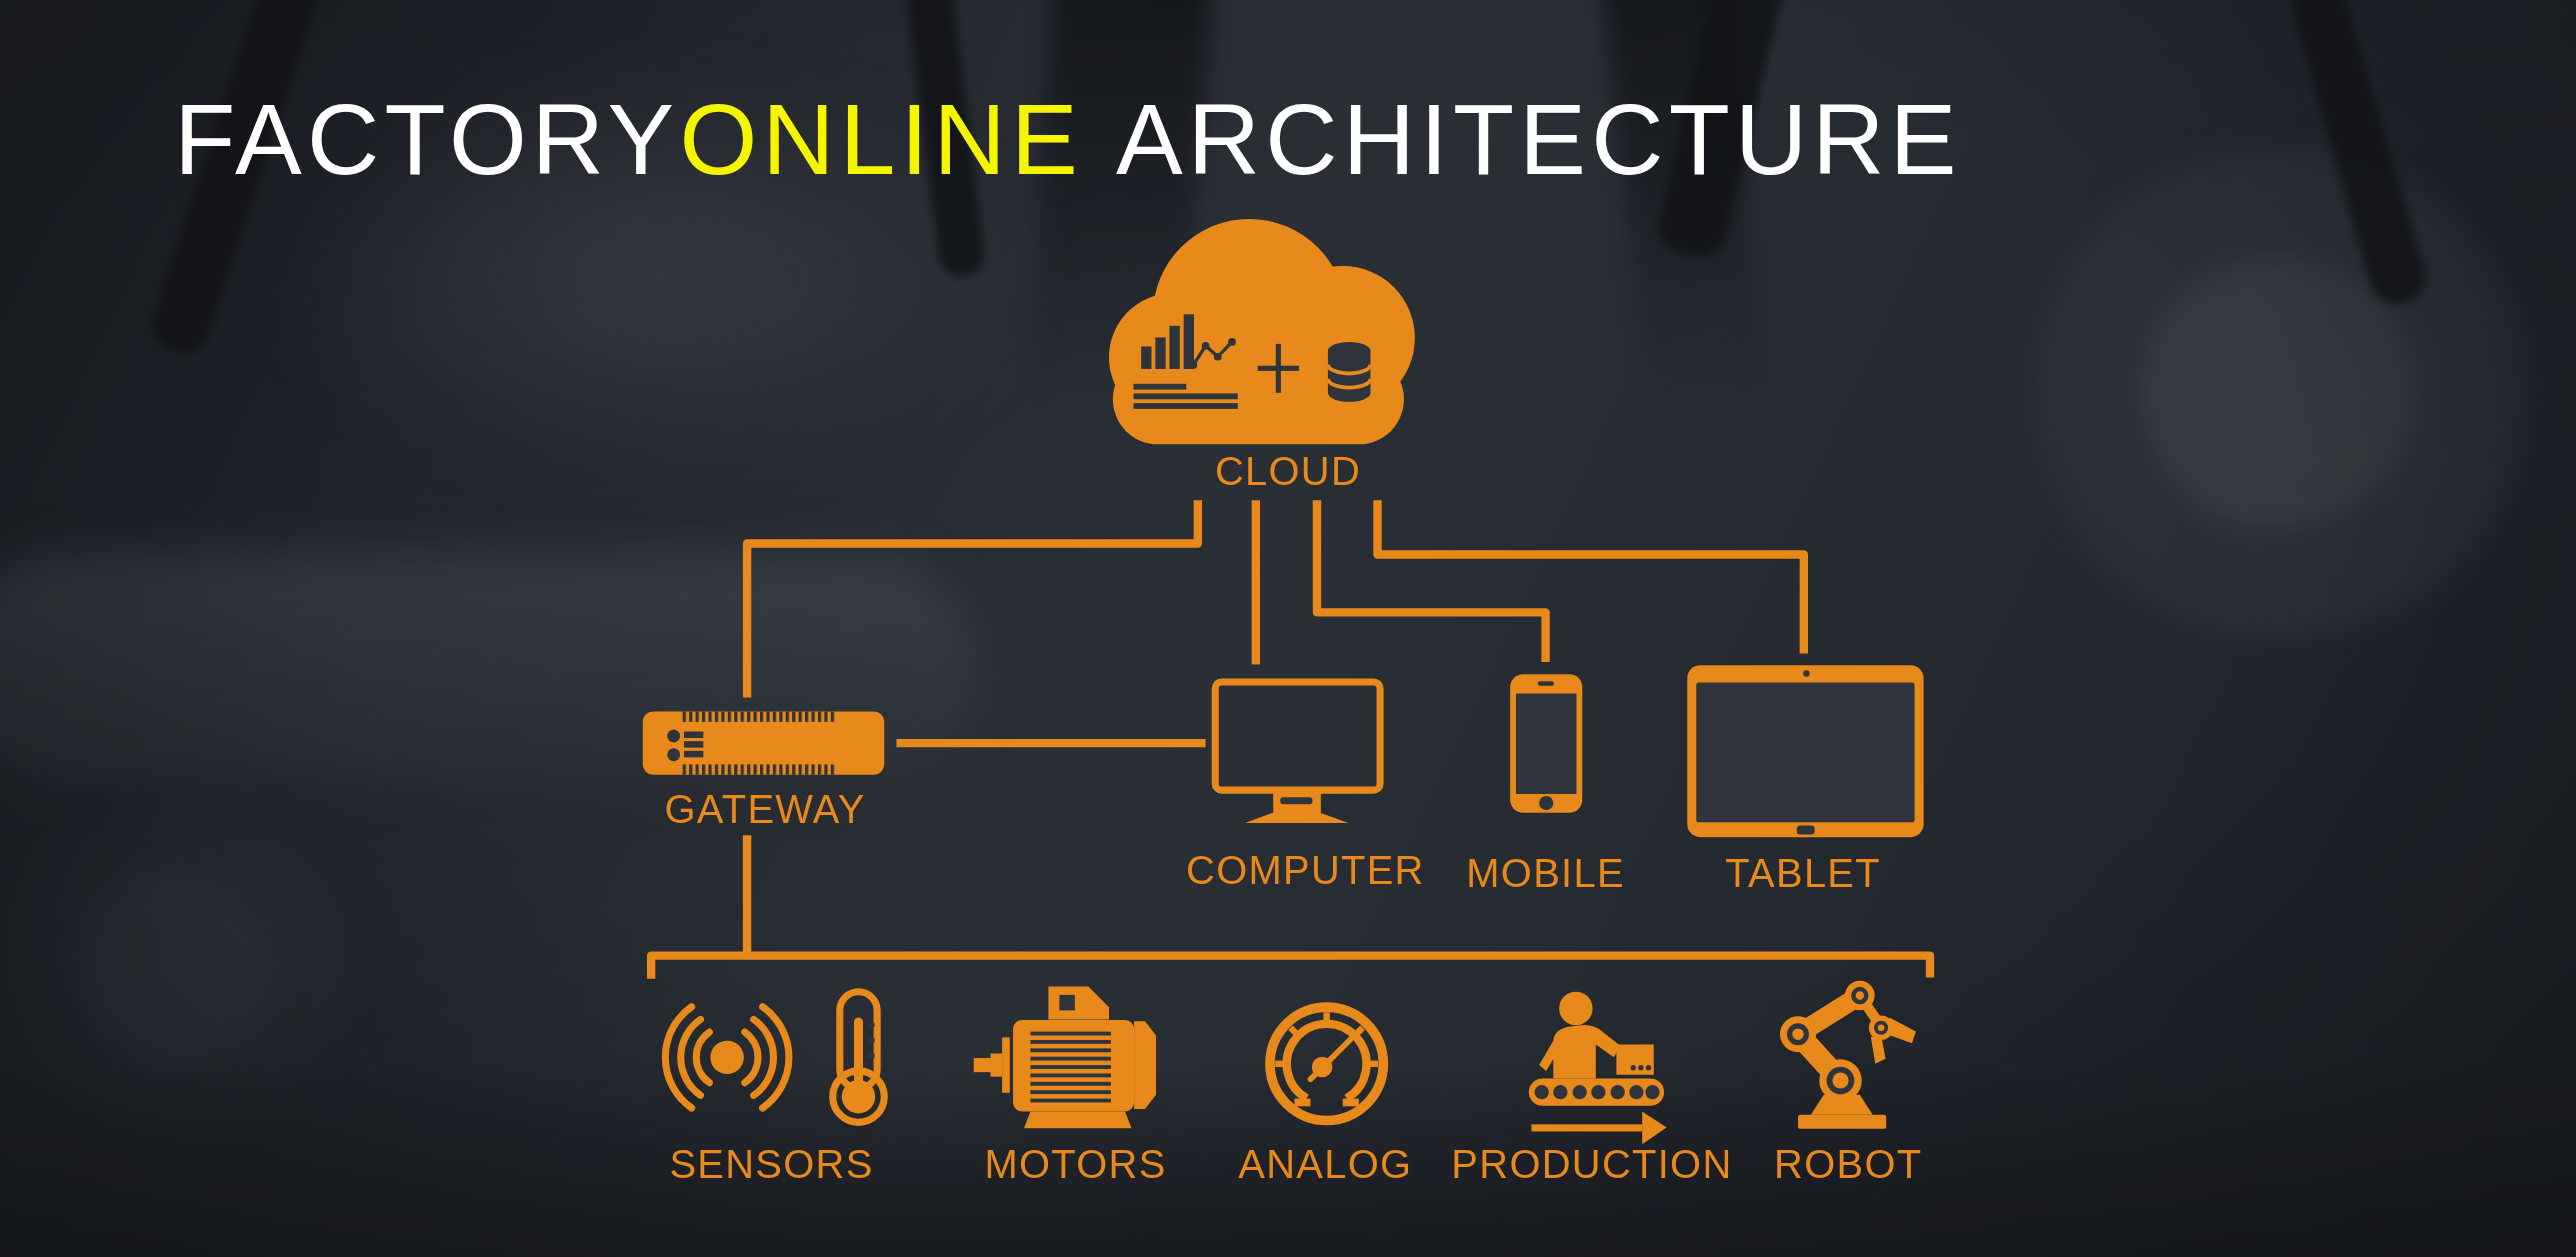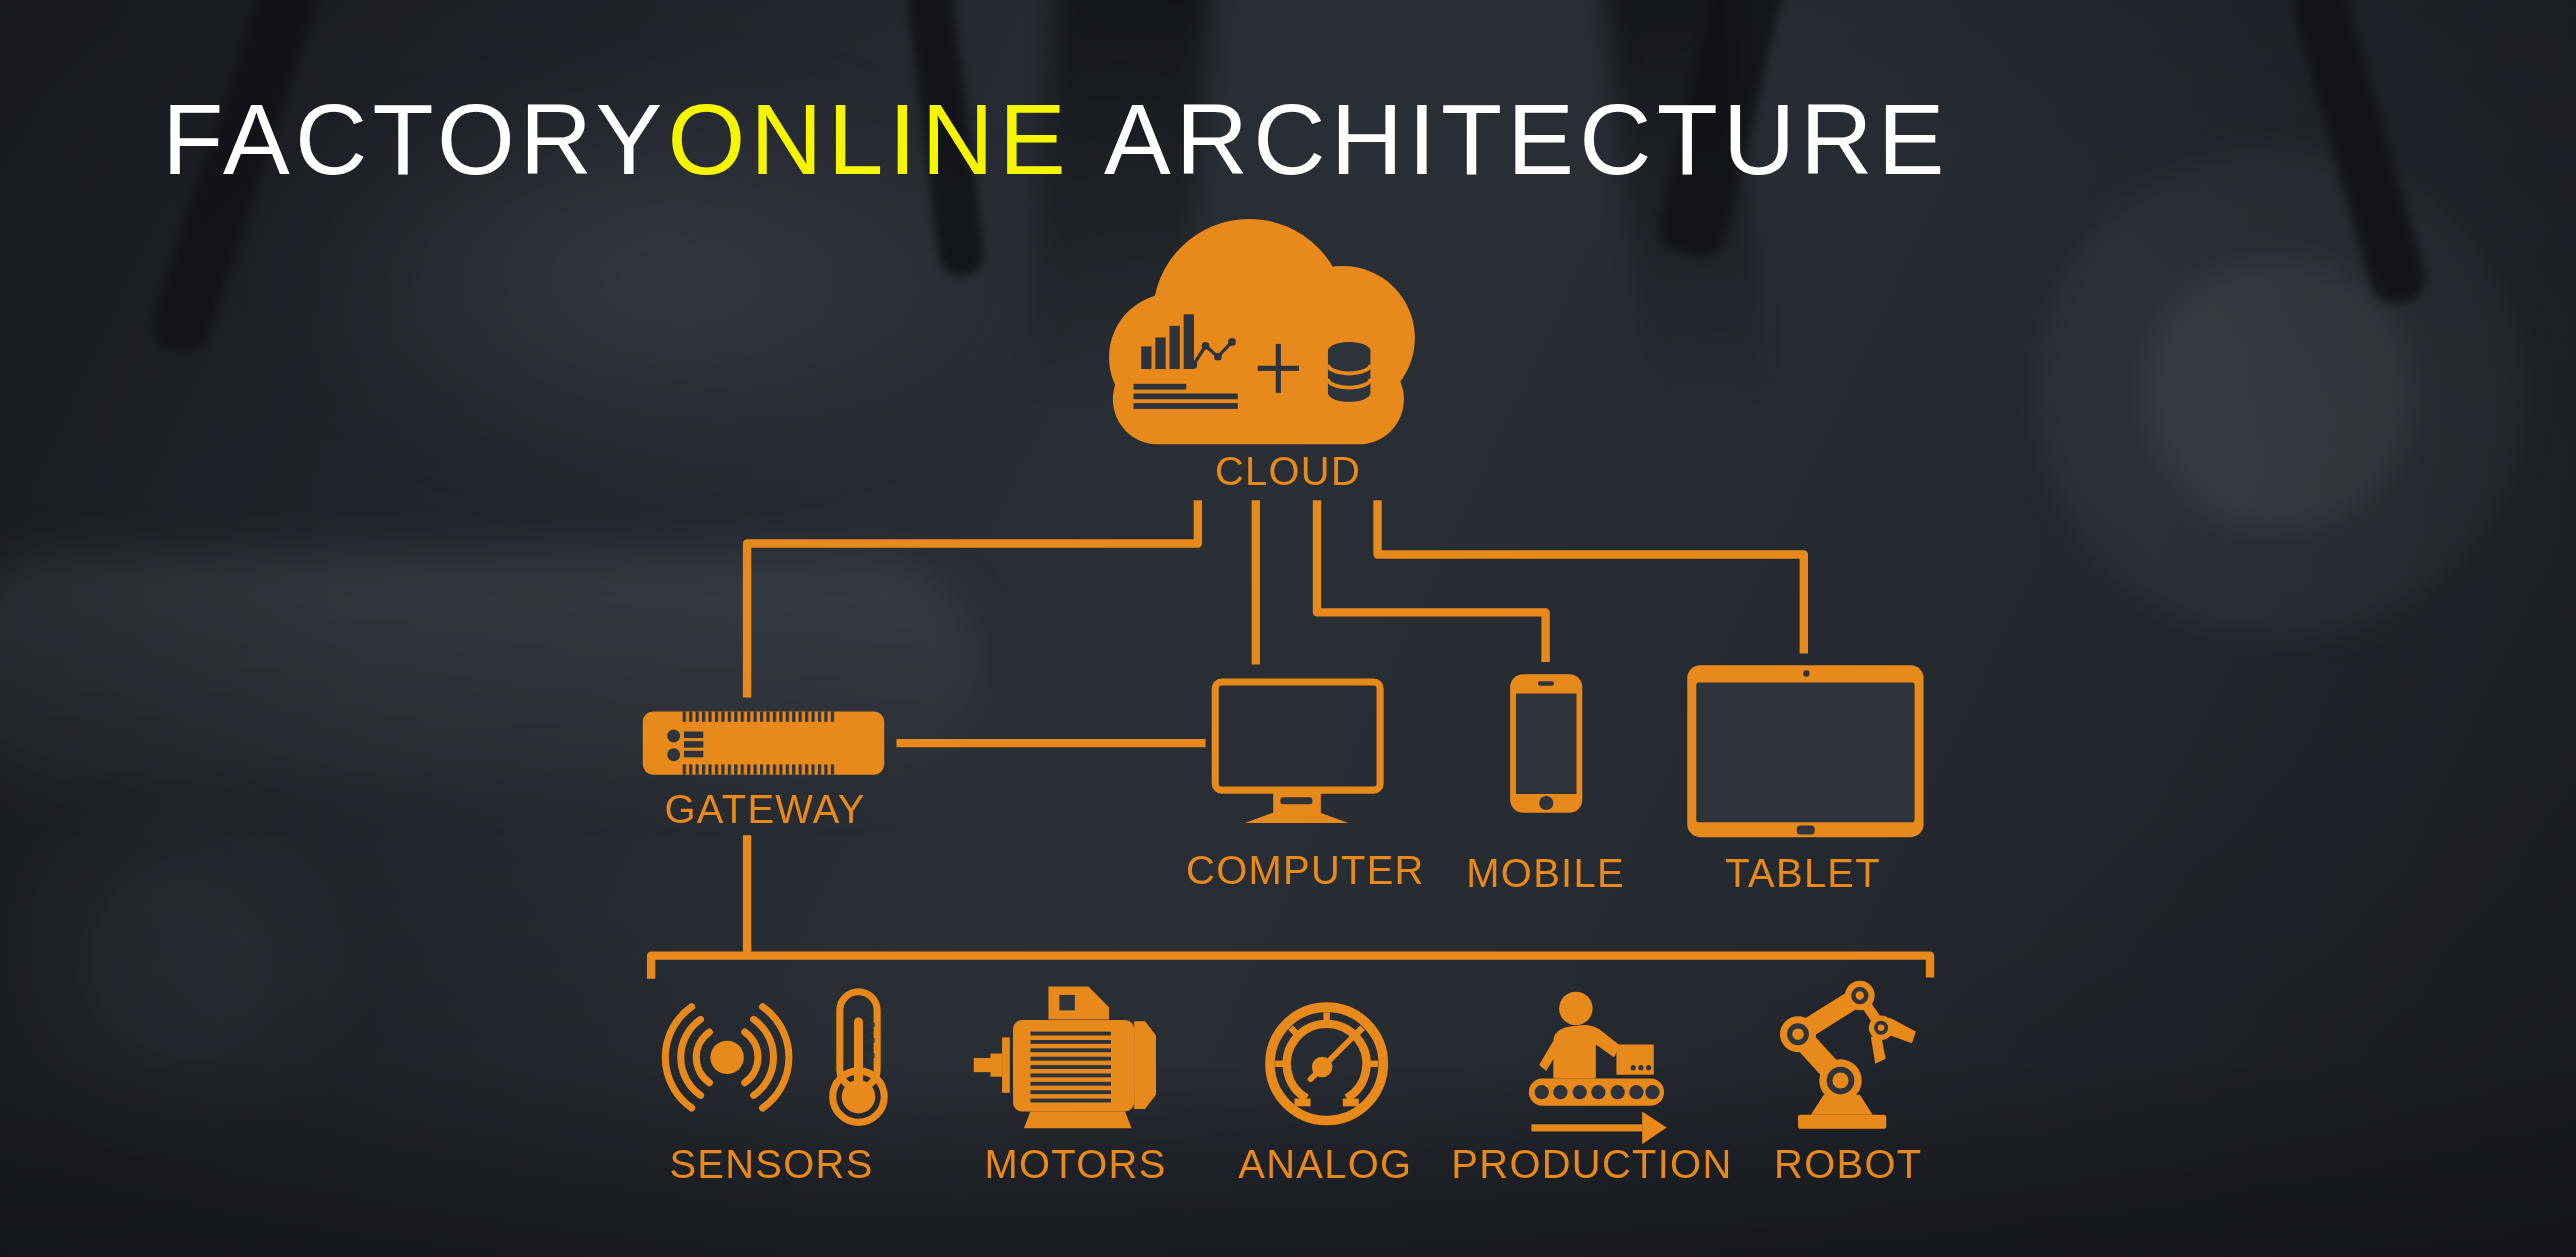--- a/index.html
+++ b/index.html
@@ -25,21 +25,21 @@
   .k2{top:-58px;left:921px;width:45px;height:335px;transform:rotate(-7deg);}
   .k3{top:-45px;left:1687px;width:68px;height:303px;transform:rotate(13deg);}
   .k4{top:-26px;left:2331px;width:55px;height:335px;transform:rotate(-16deg);}
   .bg-floor{left:0;top:1063px;width:2576px;height:194px;
     background:linear-gradient(180deg,rgba(14,16,20,0),rgba(10,12,15,.6));}
   .bg-vignette{inset:0;background:radial-gradient(ellipse at 50% 42%,transparent 52%,rgba(10,12,16,.55) 100%);}
   .bg-overlay{inset:0;background:rgba(26,29,35,.38);}
 
   .title{
     position:absolute;left:0;top:89px;width:2112px;text-align:center;
-    font-size:100px;font-weight:300;letter-spacing:5.2px;line-height:1;white-space:nowrap;
+    font-size:100px;font-weight:300;letter-spacing:5.2px;line-height:1;white-space:nowrap;padding-left:12px;
   }
   .title .t-white{color:#ffffff;}
   .title .t-yellow{color:#f5f500;}
   .title .t-space{margin-left:0.33em;}
 
   svg.diagram{position:absolute;left:0;top:0;}
   .lbl{fill:#E8891B;font-family:"Liberation Sans",sans-serif;font-size:62px;
        letter-spacing:2px;text-anchor:middle;font-weight:300;}
   .ln{stroke:#E8891B;stroke-width:13;fill:none;stroke-linejoin:round;}
 </style>

